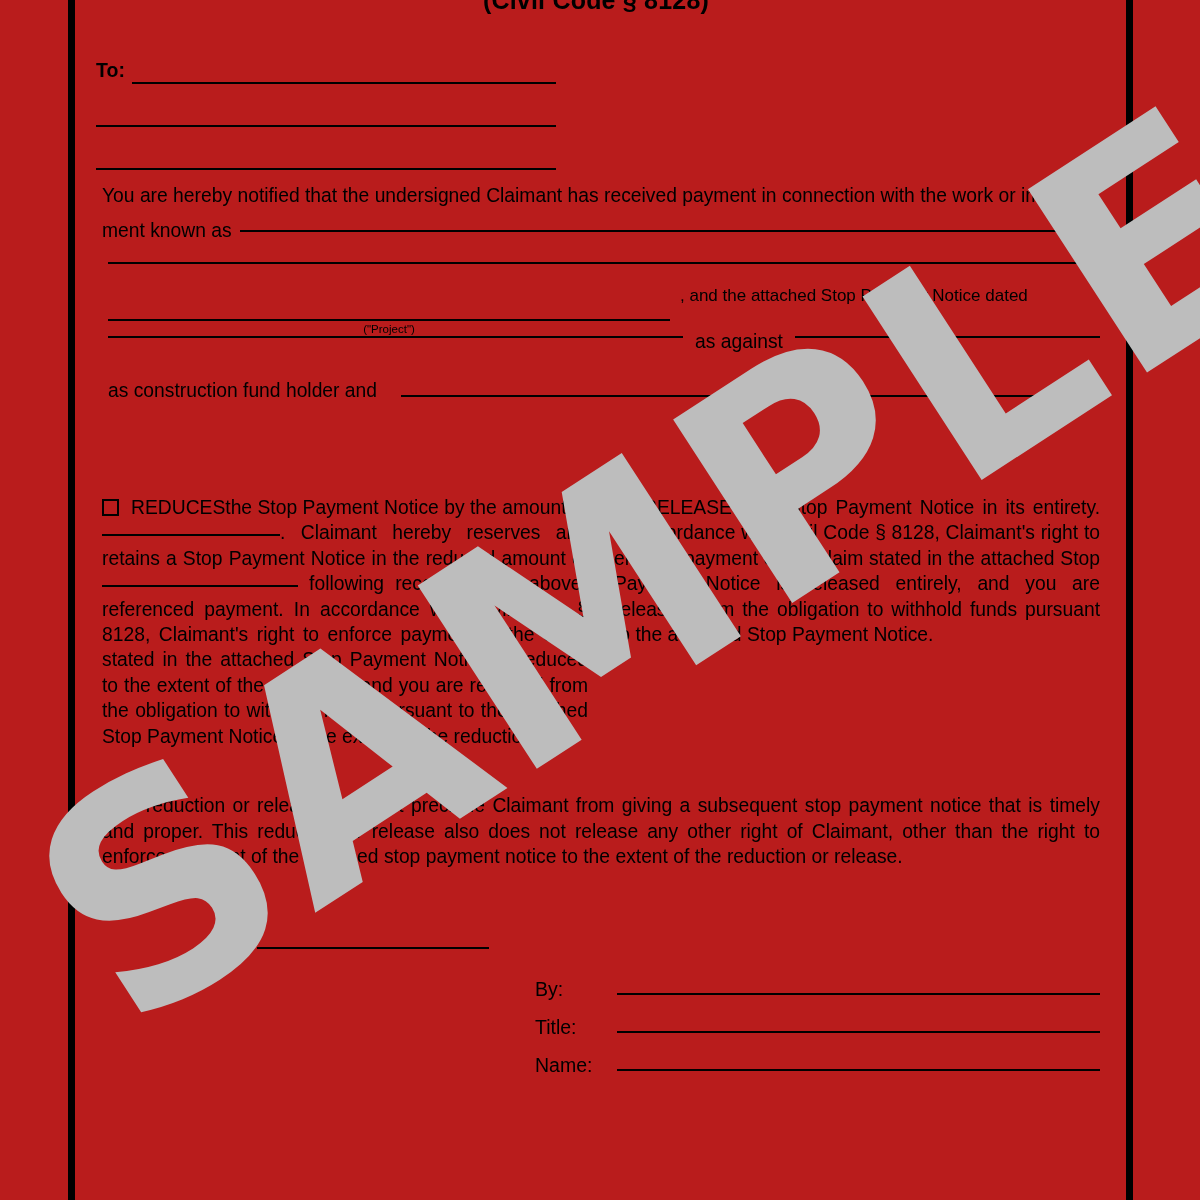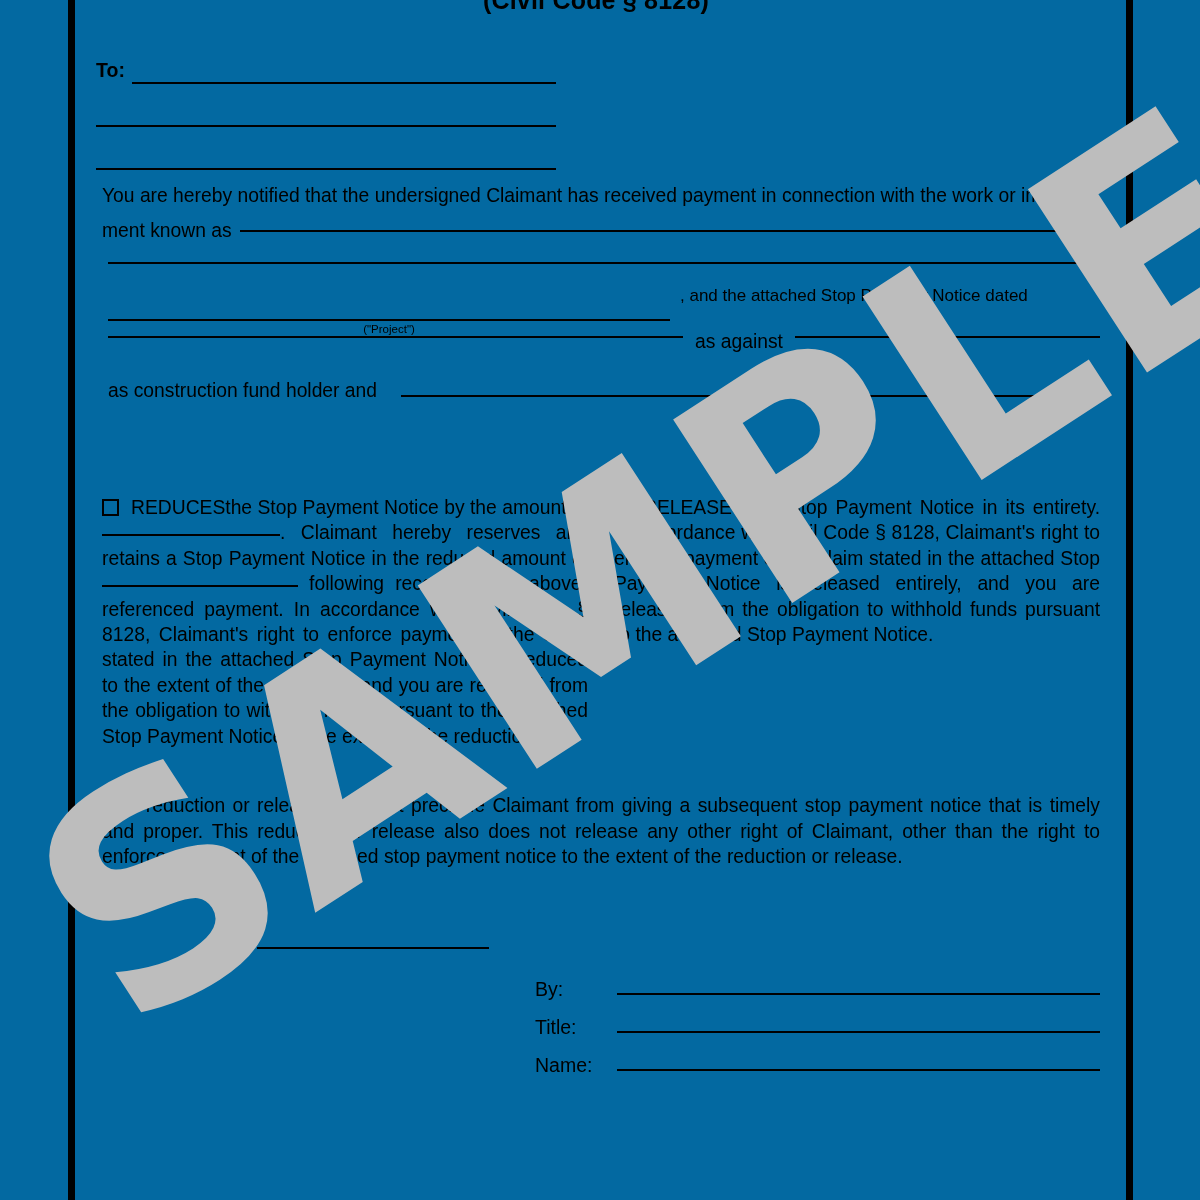--- a/index.html
+++ b/index.html
@@ -15,21 +15,21 @@
     font-family: "Liberation Sans", sans-serif;
     color: #000000;
   }
 
   
   #page {
     position: absolute;
     left: 0; top: 0;
     width: 1200px;
     height: 1200px;
-    background: #0369a1;
+    background: #b91c1c;
   }
   #rule-left {
     position: absolute;
     left: 68px; top: 0;
     width: 7px; height: 1200px;
     background: #000000;
   }
   #rule-right {
     position: absolute;
     left: 1126px; top: 0;

